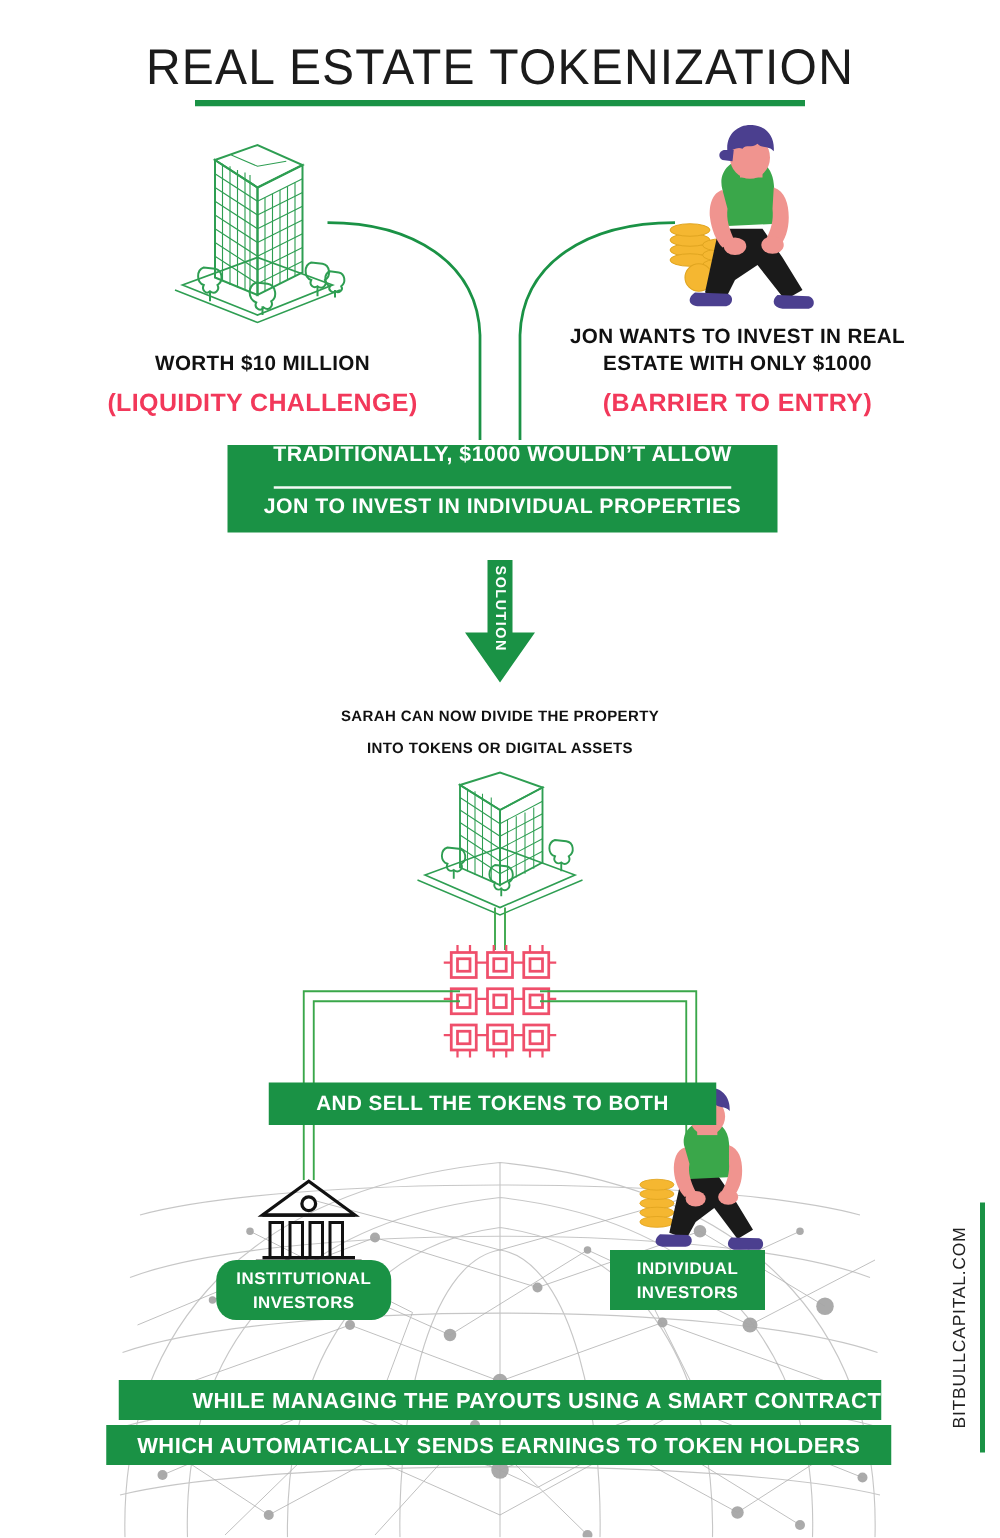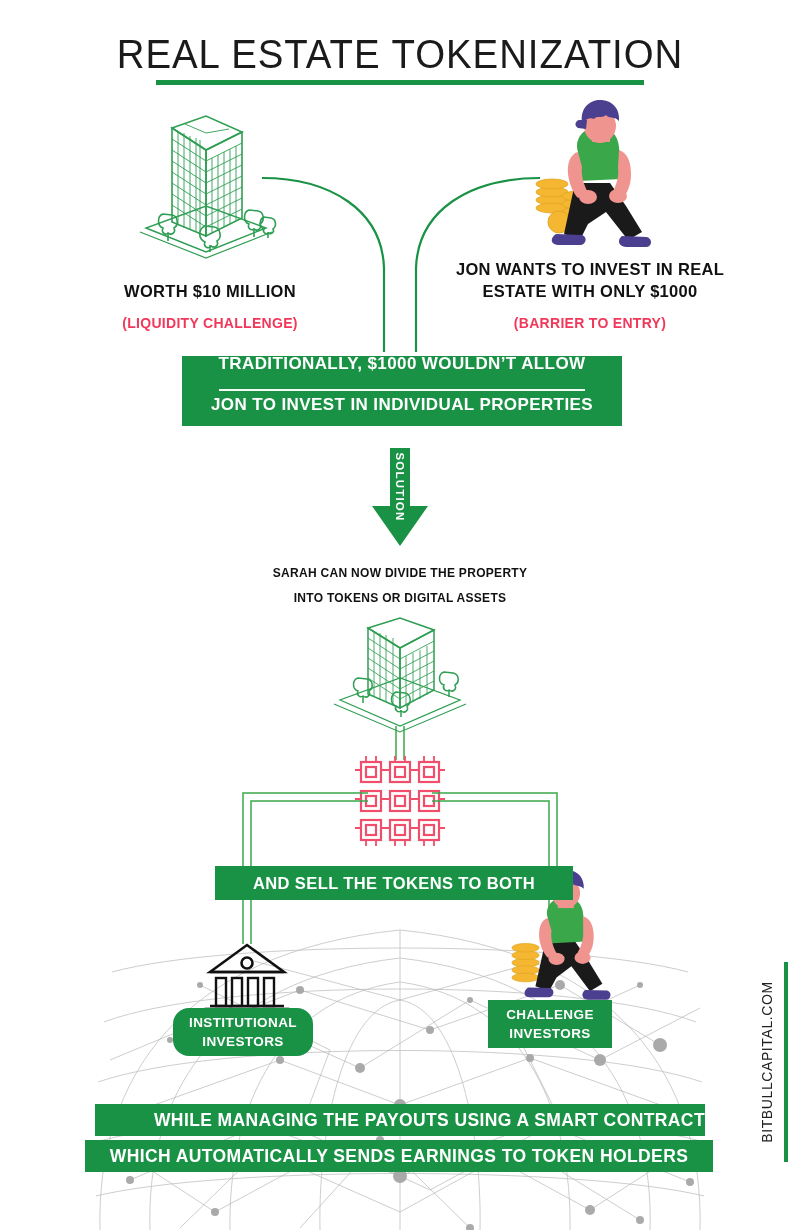--- a/index.html
+++ b/index.html
@@ -23,21 +23,21 @@
     position:absolute;left:156px;top:80px;width:488px;height:5px;background:#1a9245;
   }
 
   
   .cap{
     position:absolute;text-align:center;color:#111;
     font-weight:bold;font-size:16.5px;line-height:22px;letter-spacing:.3px;
   }
   .cap.left{left:40px;top:258px;width:340px;}
   .cap.right{left:420px;top:258px;width:340px;}
-  .cap .sub{display:block;margin-top:10px;color:#f2385a;font-size:14px;}
+  .cap .sub{display:block;margin-top:10px;color:#f2385a;font-size:20px;}
 
   
   .banner{
     position:absolute;background:#1a9245;color:#fff;
     display:flex;flex-direction:column;align-items:center;justify-content:center;
     font-weight:bold;letter-spacing:.4px;text-align:center;
   }
   .banner .ln{display:block;border-bottom:2px solid rgba(255,255,255,.95);padding-bottom:11px;}
   #banner-traditional{left:182px;top:356px;width:440px;height:70px;font-size:17px;line-height:28px;}
   #banner-sell{left:215px;top:866px;width:358px;height:34px;font-size:16.5px;z-index:6;}
@@ -369,21 +369,21 @@
 
   <div class="banner" id="banner-sell">
     <span>AND SELL THE TOKENS TO BOTH</span>
   </div>
 
   <div class="inv-box" id="box-institutional">
     <span>INSTITUTIONAL</span>
     <span>INVESTORS</span>
   </div>
   <div class="inv-box" id="box-individual">
-    <span>CHALLENGE</span>
+    <span>INDIVIDUAL</span>
     <span>INVESTORS</span>
   </div>
 
   <div class="banner" id="banner-payout-1">
     <span>WHILE MANAGING THE PAYOUTS USING A SMART CONTRACT</span>
   </div>
   <div class="banner" id="banner-payout-2">
     <span>WHICH AUTOMATICALLY SENDS EARNINGS TO TOKEN HOLDERS</span>
   </div>
 

